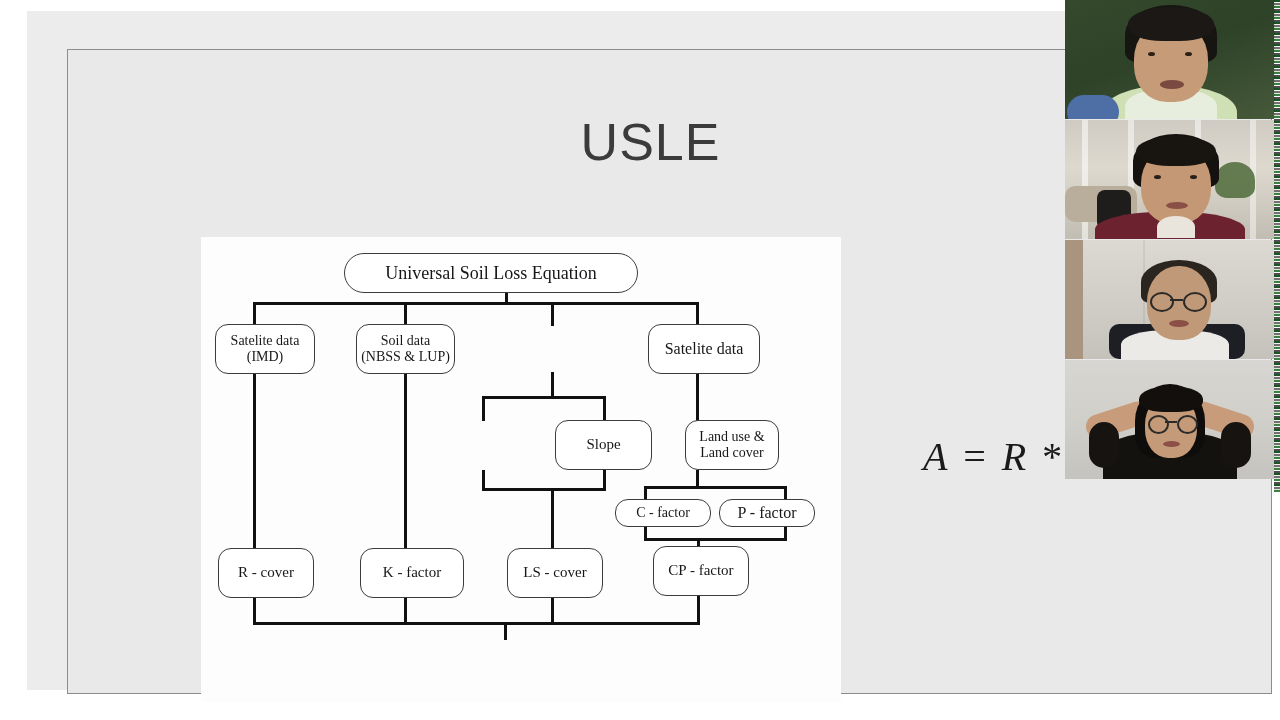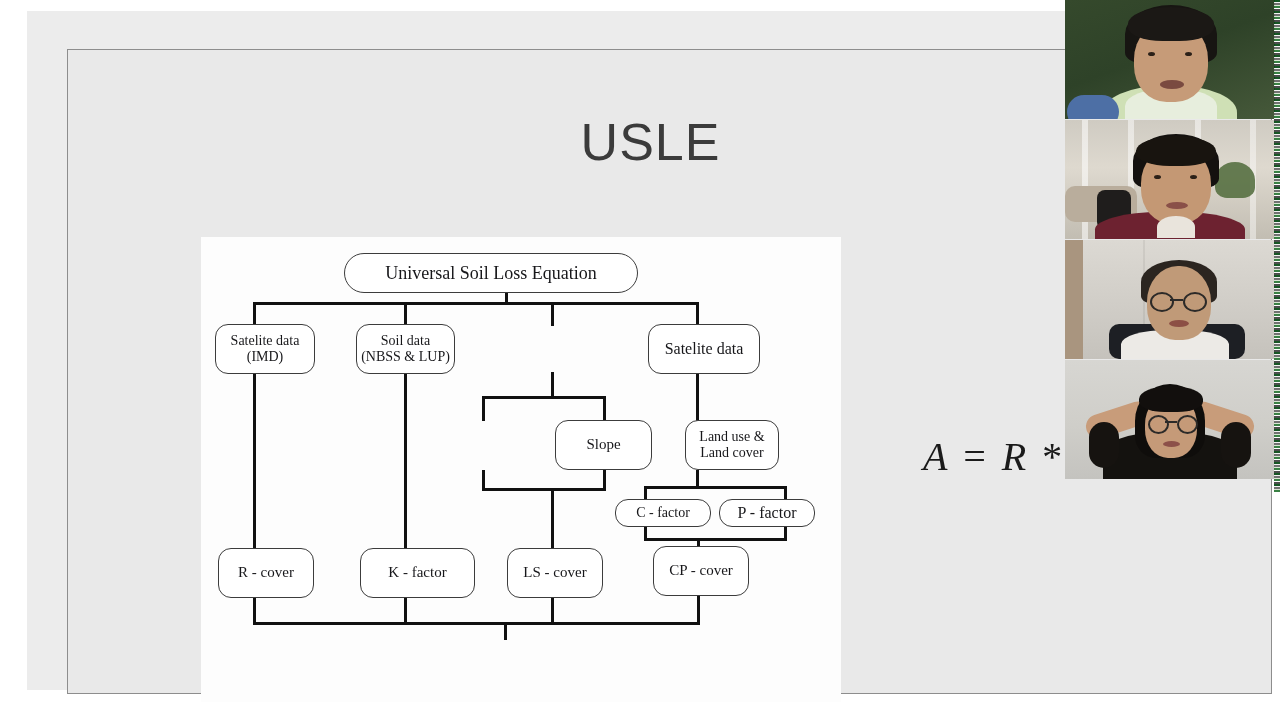--- a/index.html
+++ b/index.html
@@ -163,30 +163,30 @@
         </div>
 
         <div class="node" style="left:518px;top:262px;width:96px;height:28px;font-size:16px;">
           <span>P - factor</span>
         </div>
 
         <div class="node" style="left:17px;top:311px;width:96px;height:50px;font-size:15px;">
           <span>R - cover</span>
         </div>
 
-        <div class="node" style="left:159px;top:311px;width:115px;height:50px;font-size:15px;">
+        <div class="node" style="left:159px;top:311px;width:104px;height:50px;font-size:15px;">
           <span>K - factor</span>
         </div>
 
         <div class="node" style="left:306px;top:311px;width:96px;height:50px;font-size:15px;">
           <span>LS - cover</span>
         </div>
 
         <div class="node" style="left:452px;top:309px;width:96px;height:50px;font-size:15px;">
-          <span>CP - cover</span>
+          <span>CP - factor</span>
         </div>
 
 
       </div>
     </div>
   </div>
 
   <div id="cams">
 
     <div class="cam" style="top:0px;">

